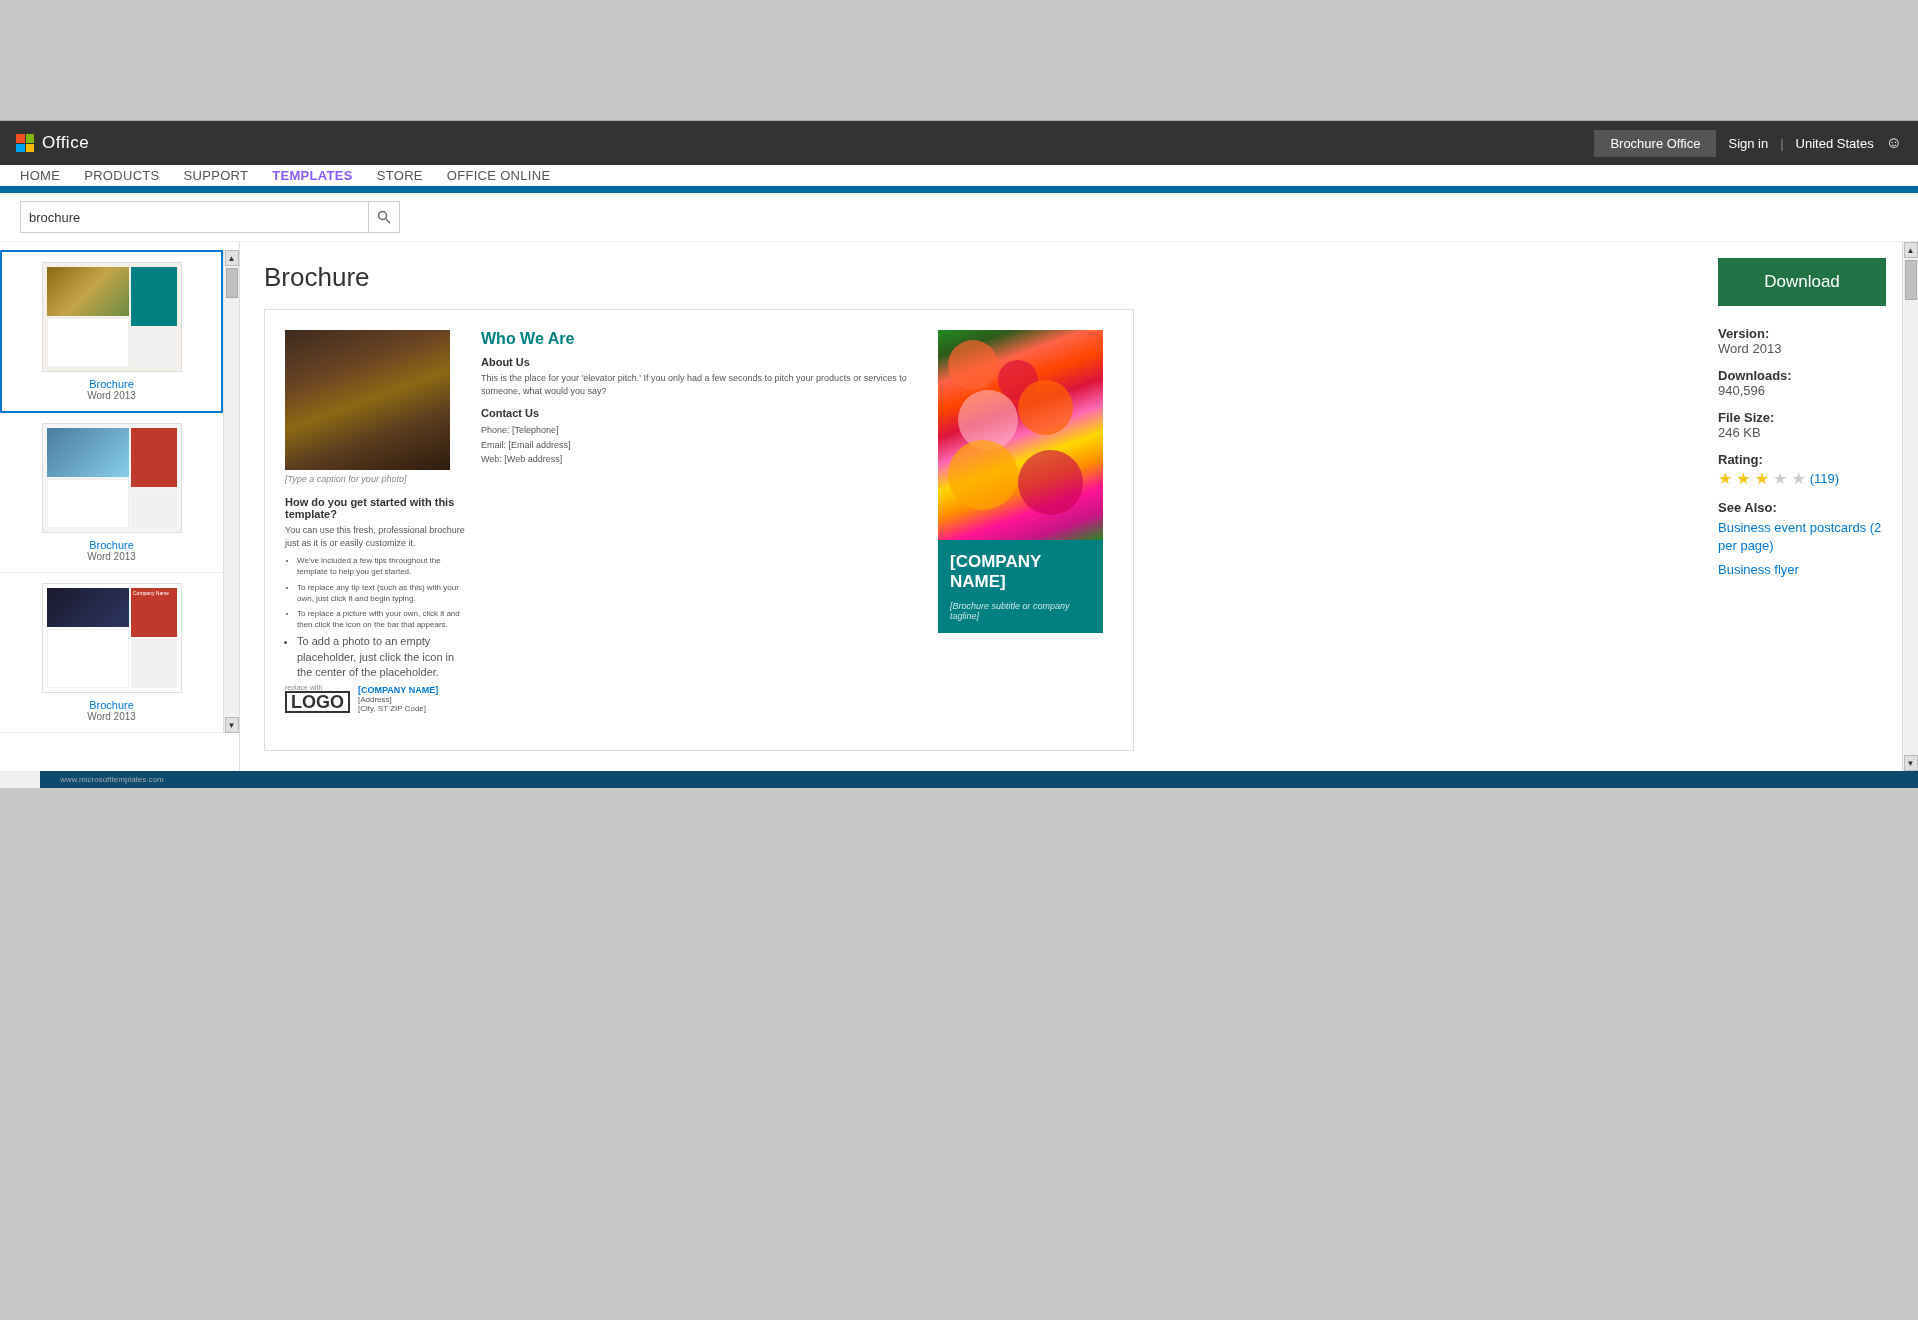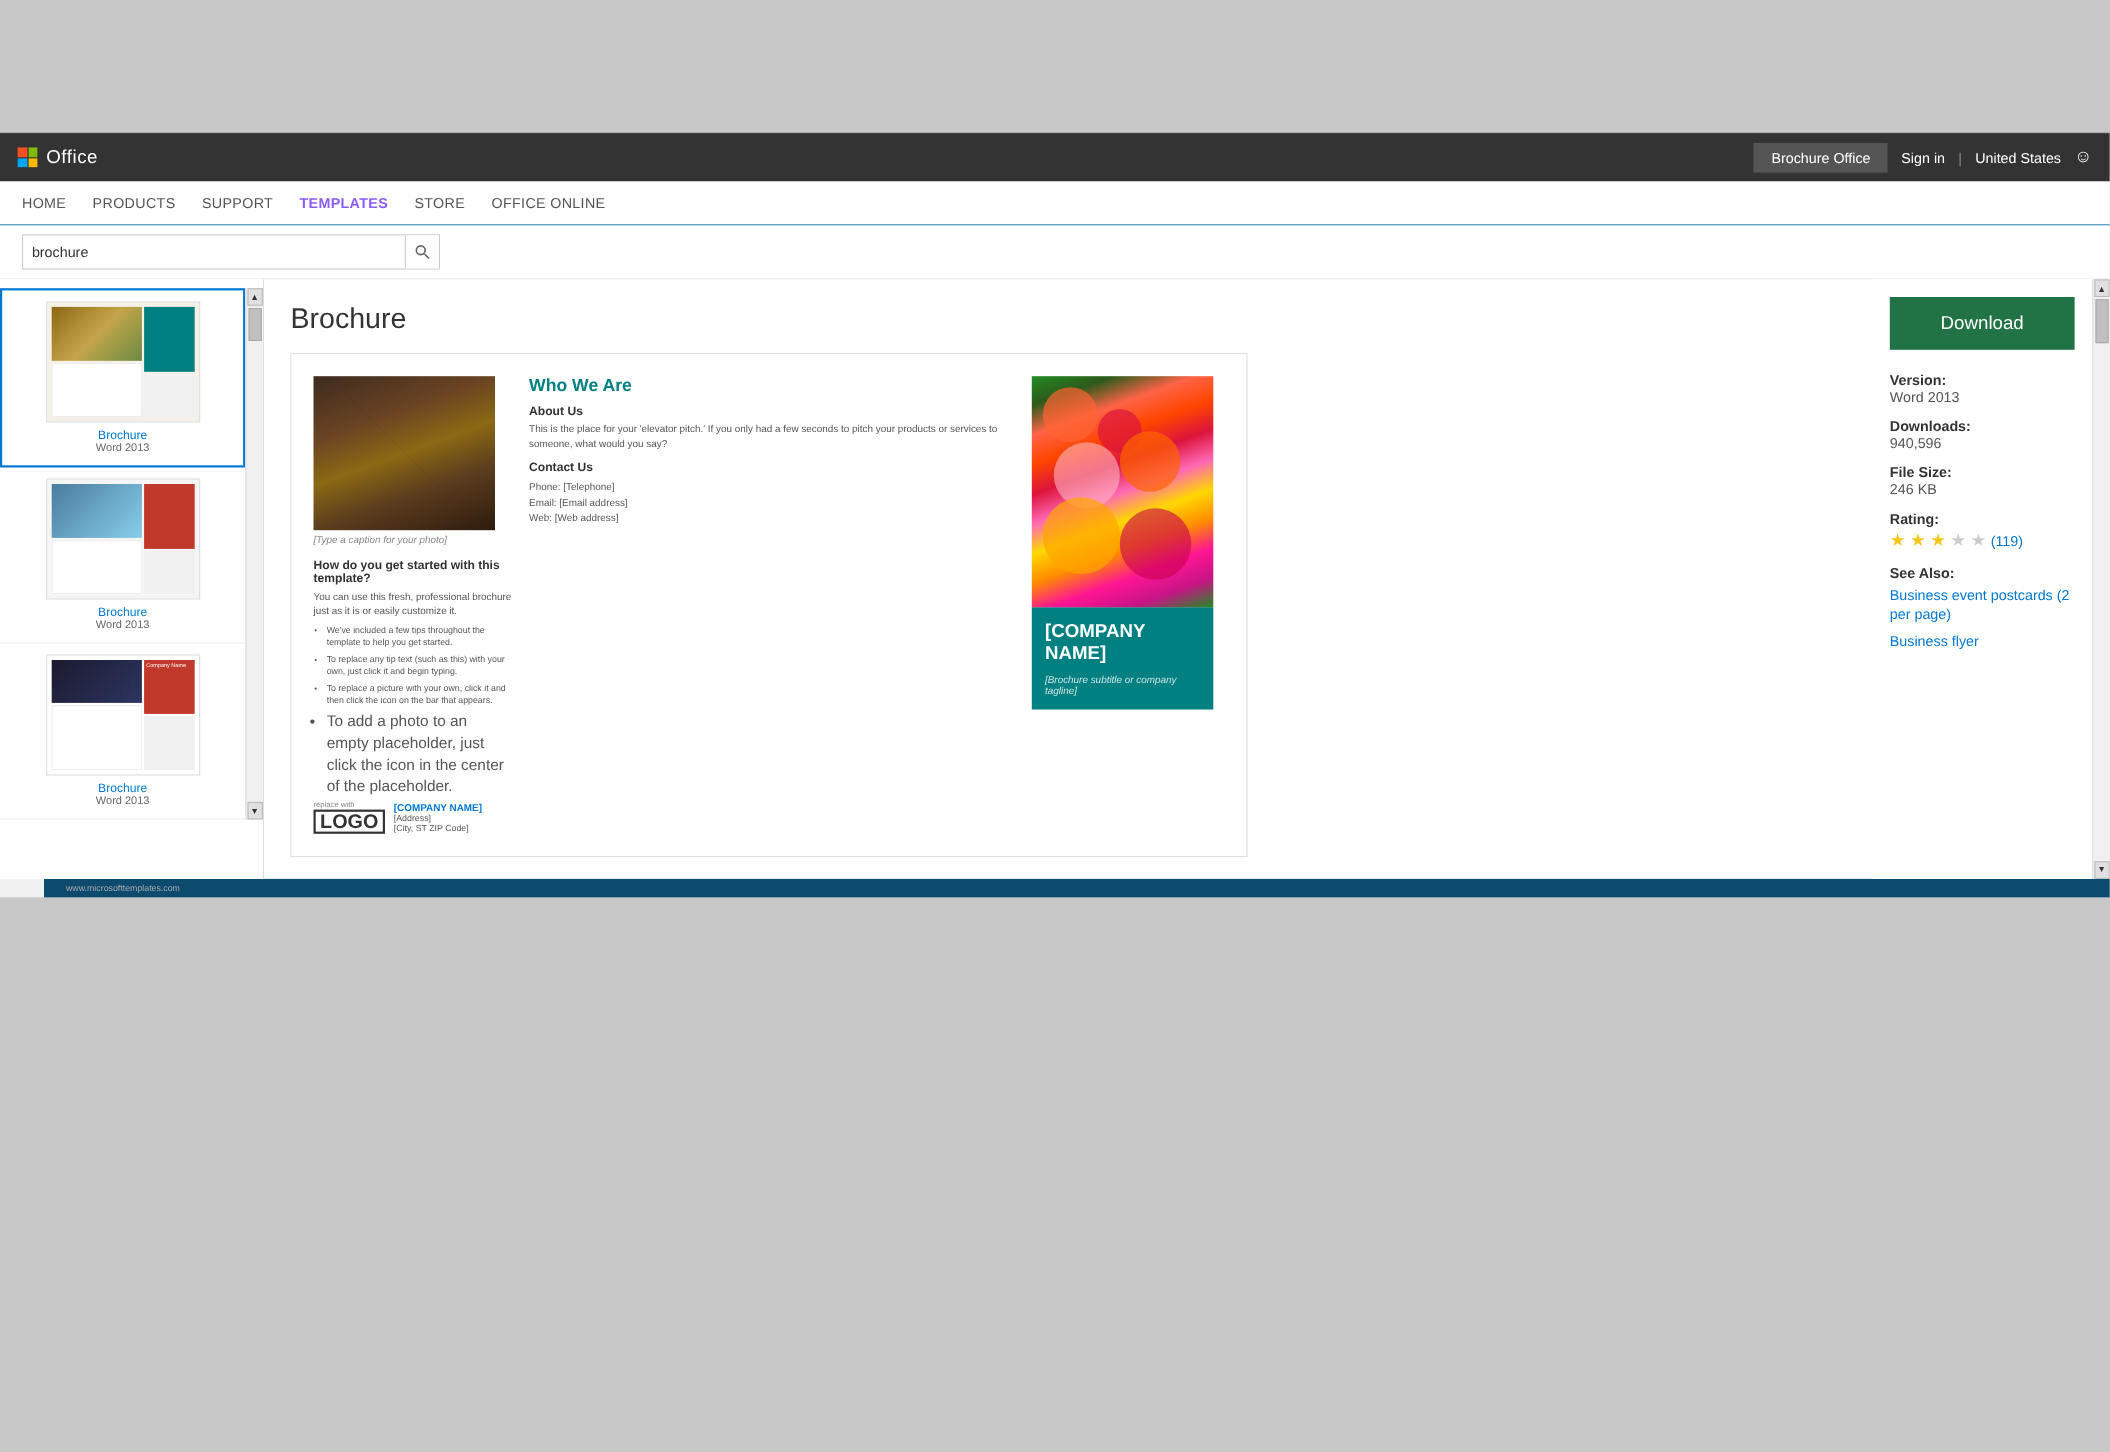--- a/index.html
+++ b/index.html
@@ -86,25 +86,25 @@
     }
 
     .smiley-icon {
       color: #fff;
       font-size: 16px;
     }
 
     
     .main-nav {
       background: #fff;
-      border-bottom: 1px solid #0369a1;
+      border-bottom: 7px solid #0369a1;
       padding: 0 20px;
       display: flex;
       align-items: center;
-      height: 40px;
+      height: 28px;
       gap: 24px;
     }
 
     .nav-item {
       font-size: 13px;
       color: #555;
       text-transform: uppercase;
       cursor: pointer;
       text-decoration: none;
       font-weight: 400;
@@ -437,21 +437,21 @@
                 <div style="position:absolute;inset:0;background:repeating-linear-gradient(45deg,rgba(0,0,0,0.05) 0,rgba(0,0,0,0.05) 1px,transparent 0,transparent 50%);"></div>
               </div>
               <div style="font-size:9px;color:#888;font-style:italic;margin-bottom:12px;">[Type a caption for your photo]</div>
 
               <div style="font-size:11px;font-weight:700;color:#333;margin-bottom:4px;">How do you get started with this template?</div>
               <div style="font-size:9px;color:#555;margin-bottom:6px;line-height:1.4;">You can use this fresh, professional brochure just as it is or easily customize it.</div>
               <ul style="list-style:disc;padding-left:12px;">
                 <li style="font-size:8px;color:#555;margin-bottom:4px;line-height:1.4;">We've included a few tips throughout the template to help you get started.</li>
                 <li style="font-size:8px;color:#555;margin-bottom:4px;line-height:1.4;">To replace any tip text (such as this) with your own, just click it and begin typing.</li>
                 <li style="font-size:8px;color:#555;margin-bottom:4px;line-height:1.4;">To replace a picture with your own, click it and then click the icon on the bar that appears.</li>
-                <li style="font-size:14px;color:#555;margin-bottom:4px;line-height:1.4;">To add a photo to an empty placeholder, just click the icon in the center of the placeholder.</li>
+                <li style="font-size:11px;color:#555;margin-bottom:4px;line-height:1.4;">To add a photo to an empty placeholder, just click the icon in the center of the placeholder.</li>
               </ul>
 
               <div style="display:flex;align-items:center;gap:8px;">
                 <div>
                   <div style="font-size:7px;color:#888;">replace with</div>
                   <div style="font-size:18px;font-weight:700;color:#333;border:2px solid #333;padding:0 4px;line-height:1;">LOGO</div>
                 </div>
                 <div>
                   <div style="font-size:9px;color:#0078d4;font-weight:600;">[COMPANY NAME]</div>
                   <div style="font-size:8px;color:#555;">[Address]</div>

